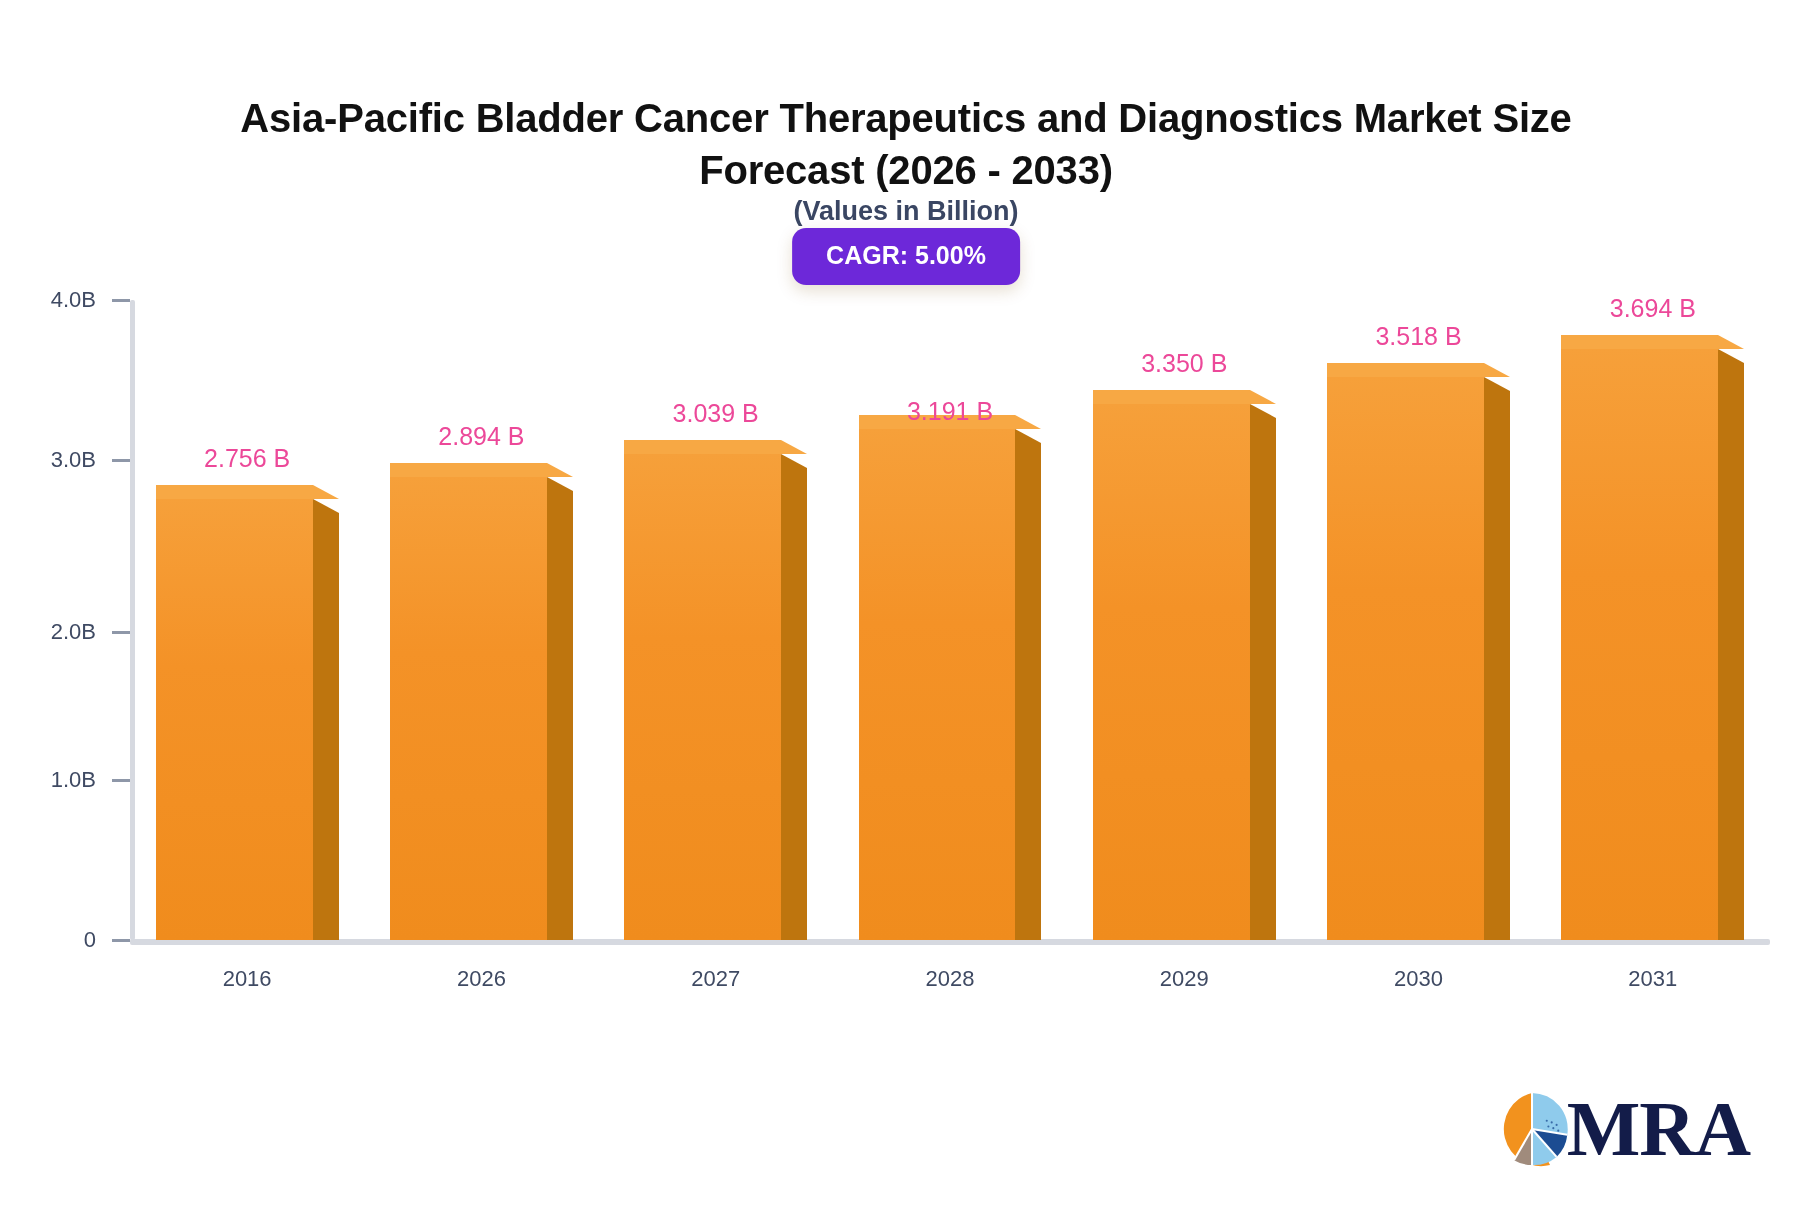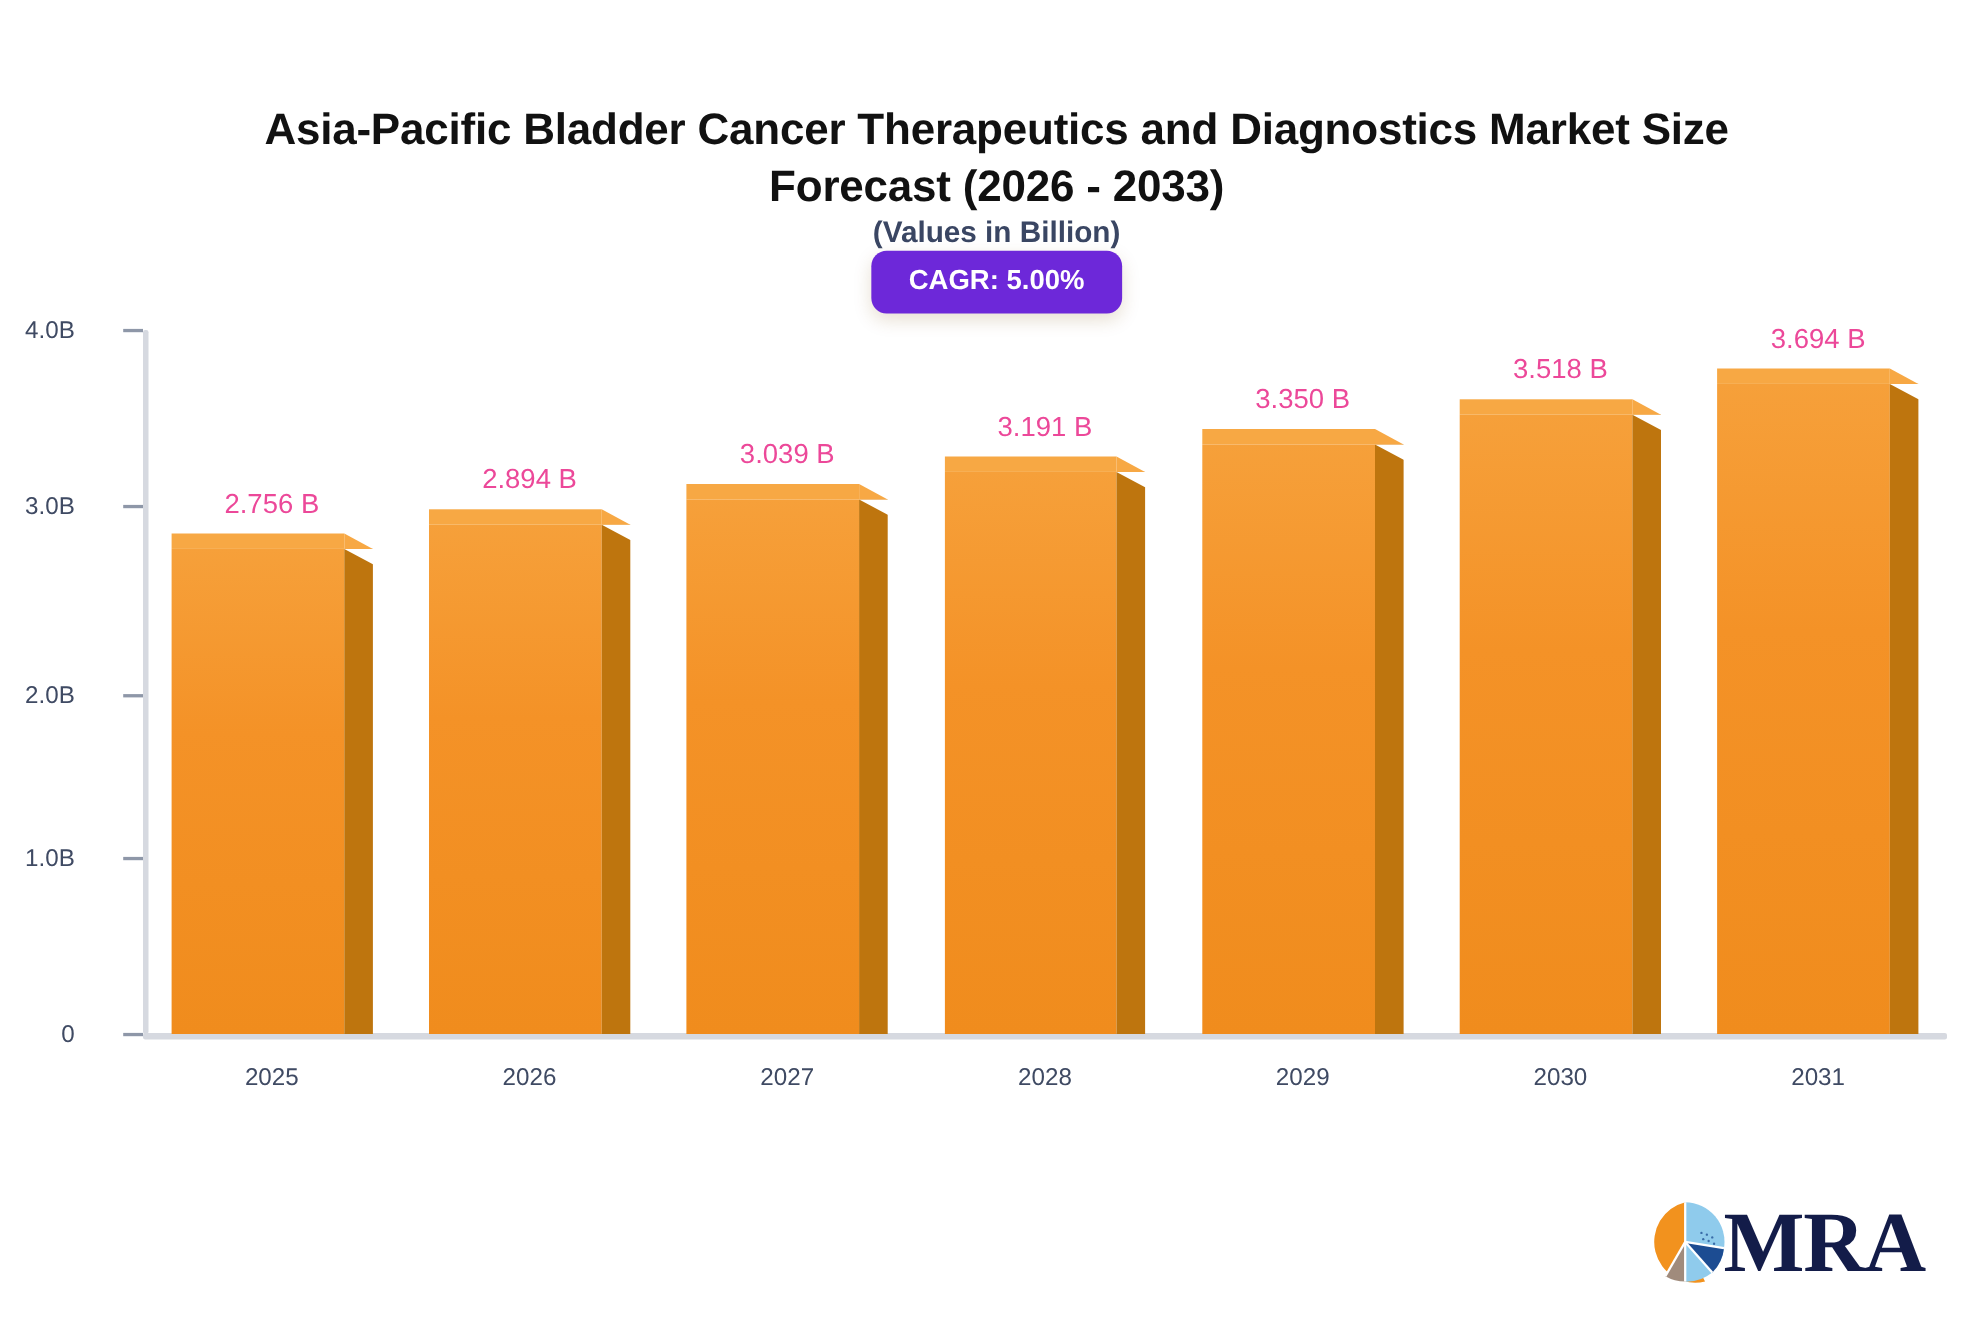--- a/index.html
+++ b/index.html
@@ -51,21 +51,20 @@
   .x-axis-line{
     position:absolute;left:0;bottom:-5px;width:1640px;height:6px;
     background:#d6d9e0;border-radius:2px;
   }
 
   .ytick{
     position:absolute;right:100%;
     display:flex;align-items:center;justify-content:flex-end;
     transform:translateY(-50%);
     white-space:nowrap;
-    gap:28px;
   }
   .ytick .lbl{
     font-size:22px;color:#3f4a63;
     margin-right:16px;
   }
   .ytick .dash{
     display:inline-block;width:18px;height:3px;background:#8e97a8;
   }
 
   
@@ -171,21 +170,21 @@
         </div>
       </div>
     <div class="bars" id="bars">
         <div class="bar-slot" style="left: 25.7714px; width: 182.743px; height: 440.96px;">
           <div class="bar-3d">
             <div class="bar-face"></div>
             <div class="bar-side"></div>
             <div class="bar-top"></div>
           </div>
           <div class="bar-label" style="bottom: 466.96px;">2.756 B</div>
-          <div class="x-label">2025</div>
+          <div class="x-label">2016</div>
         </div>
         <div class="bar-slot" style="left: 260.057px; width: 182.743px; height: 463.04px;">
           <div class="bar-3d">
             <div class="bar-face"></div>
             <div class="bar-side"></div>
             <div class="bar-top"></div>
           </div>
           <div class="bar-label" style="bottom: 489.04px;">2.894 B</div>
           <div class="x-label">2026</div>
         </div>
@@ -197,21 +196,21 @@
           </div>
           <div class="bar-label" style="bottom: 512.24px;">3.039 B</div>
           <div class="x-label">2027</div>
         </div>
         <div class="bar-slot" style="left: 728.629px; width: 182.743px; height: 510.56px;">
           <div class="bar-3d">
             <div class="bar-face"></div>
             <div class="bar-side"></div>
             <div class="bar-top"></div>
           </div>
-          <div class="bar-label" style="bottom: 537px;">3.191 B</div>
+          <div class="bar-label" style="bottom: 514px;">3.191 B</div>
           <div class="x-label">2028</div>
         </div>
         <div class="bar-slot" style="left: 962.914px; width: 182.743px; height: 536px;">
           <div class="bar-3d">
             <div class="bar-face"></div>
             <div class="bar-side"></div>
             <div class="bar-top"></div>
           </div>
           <div class="bar-label" style="bottom: 562px;">3.350 B</div>
           <div class="x-label">2029</div>

